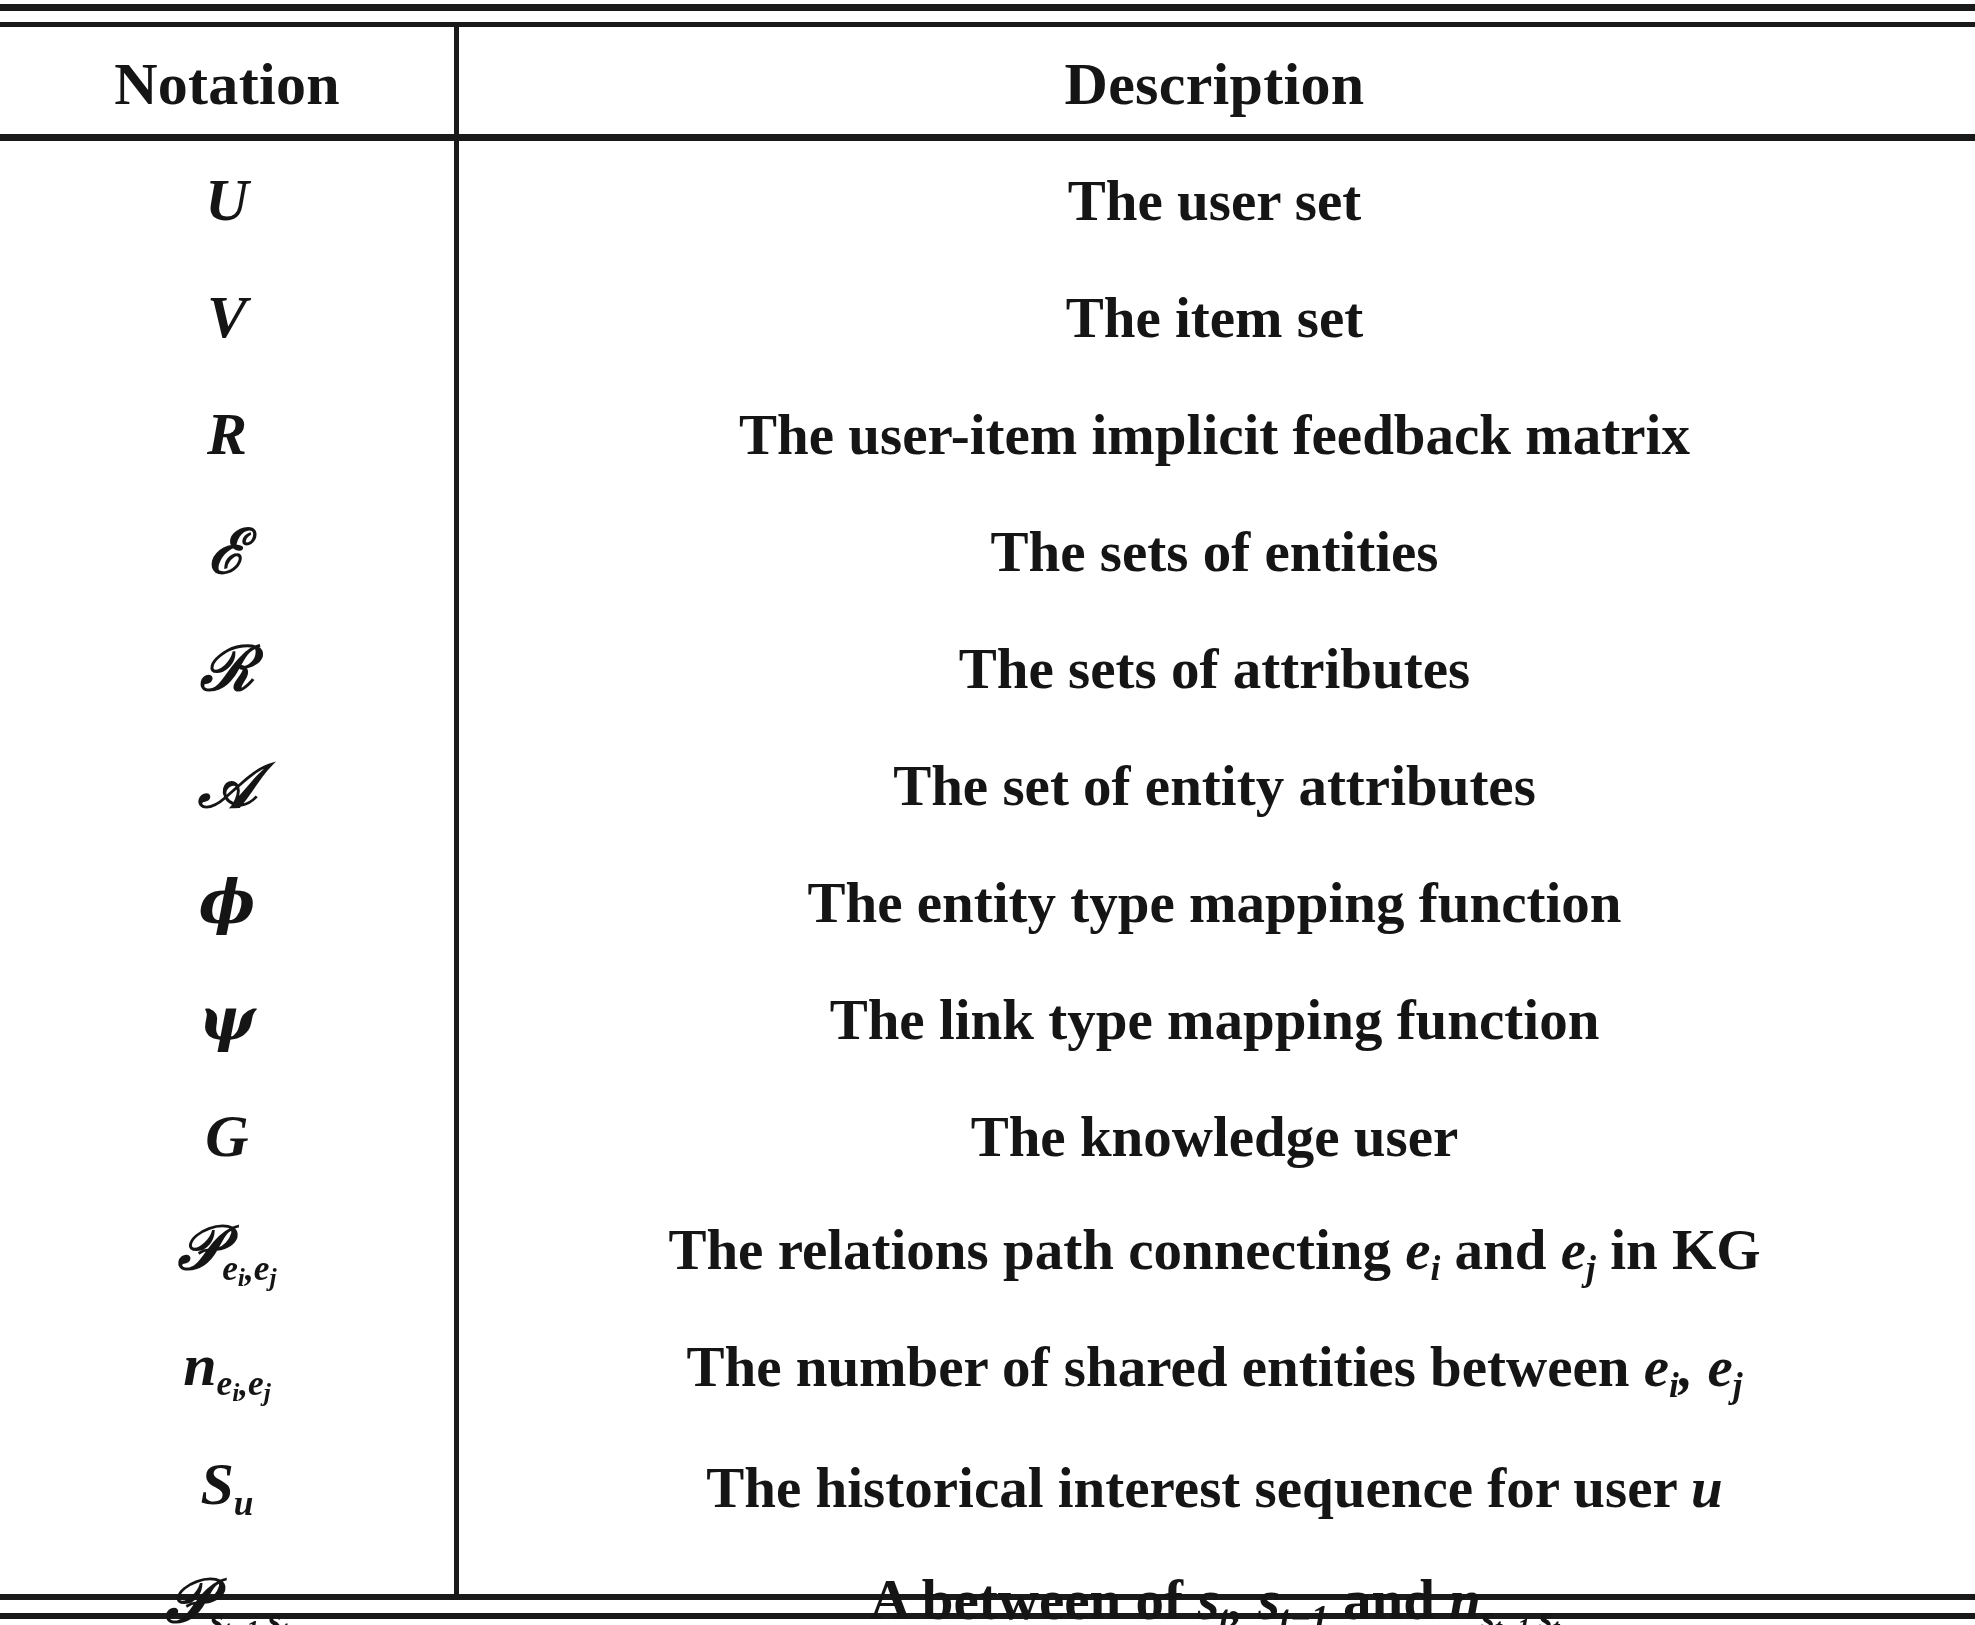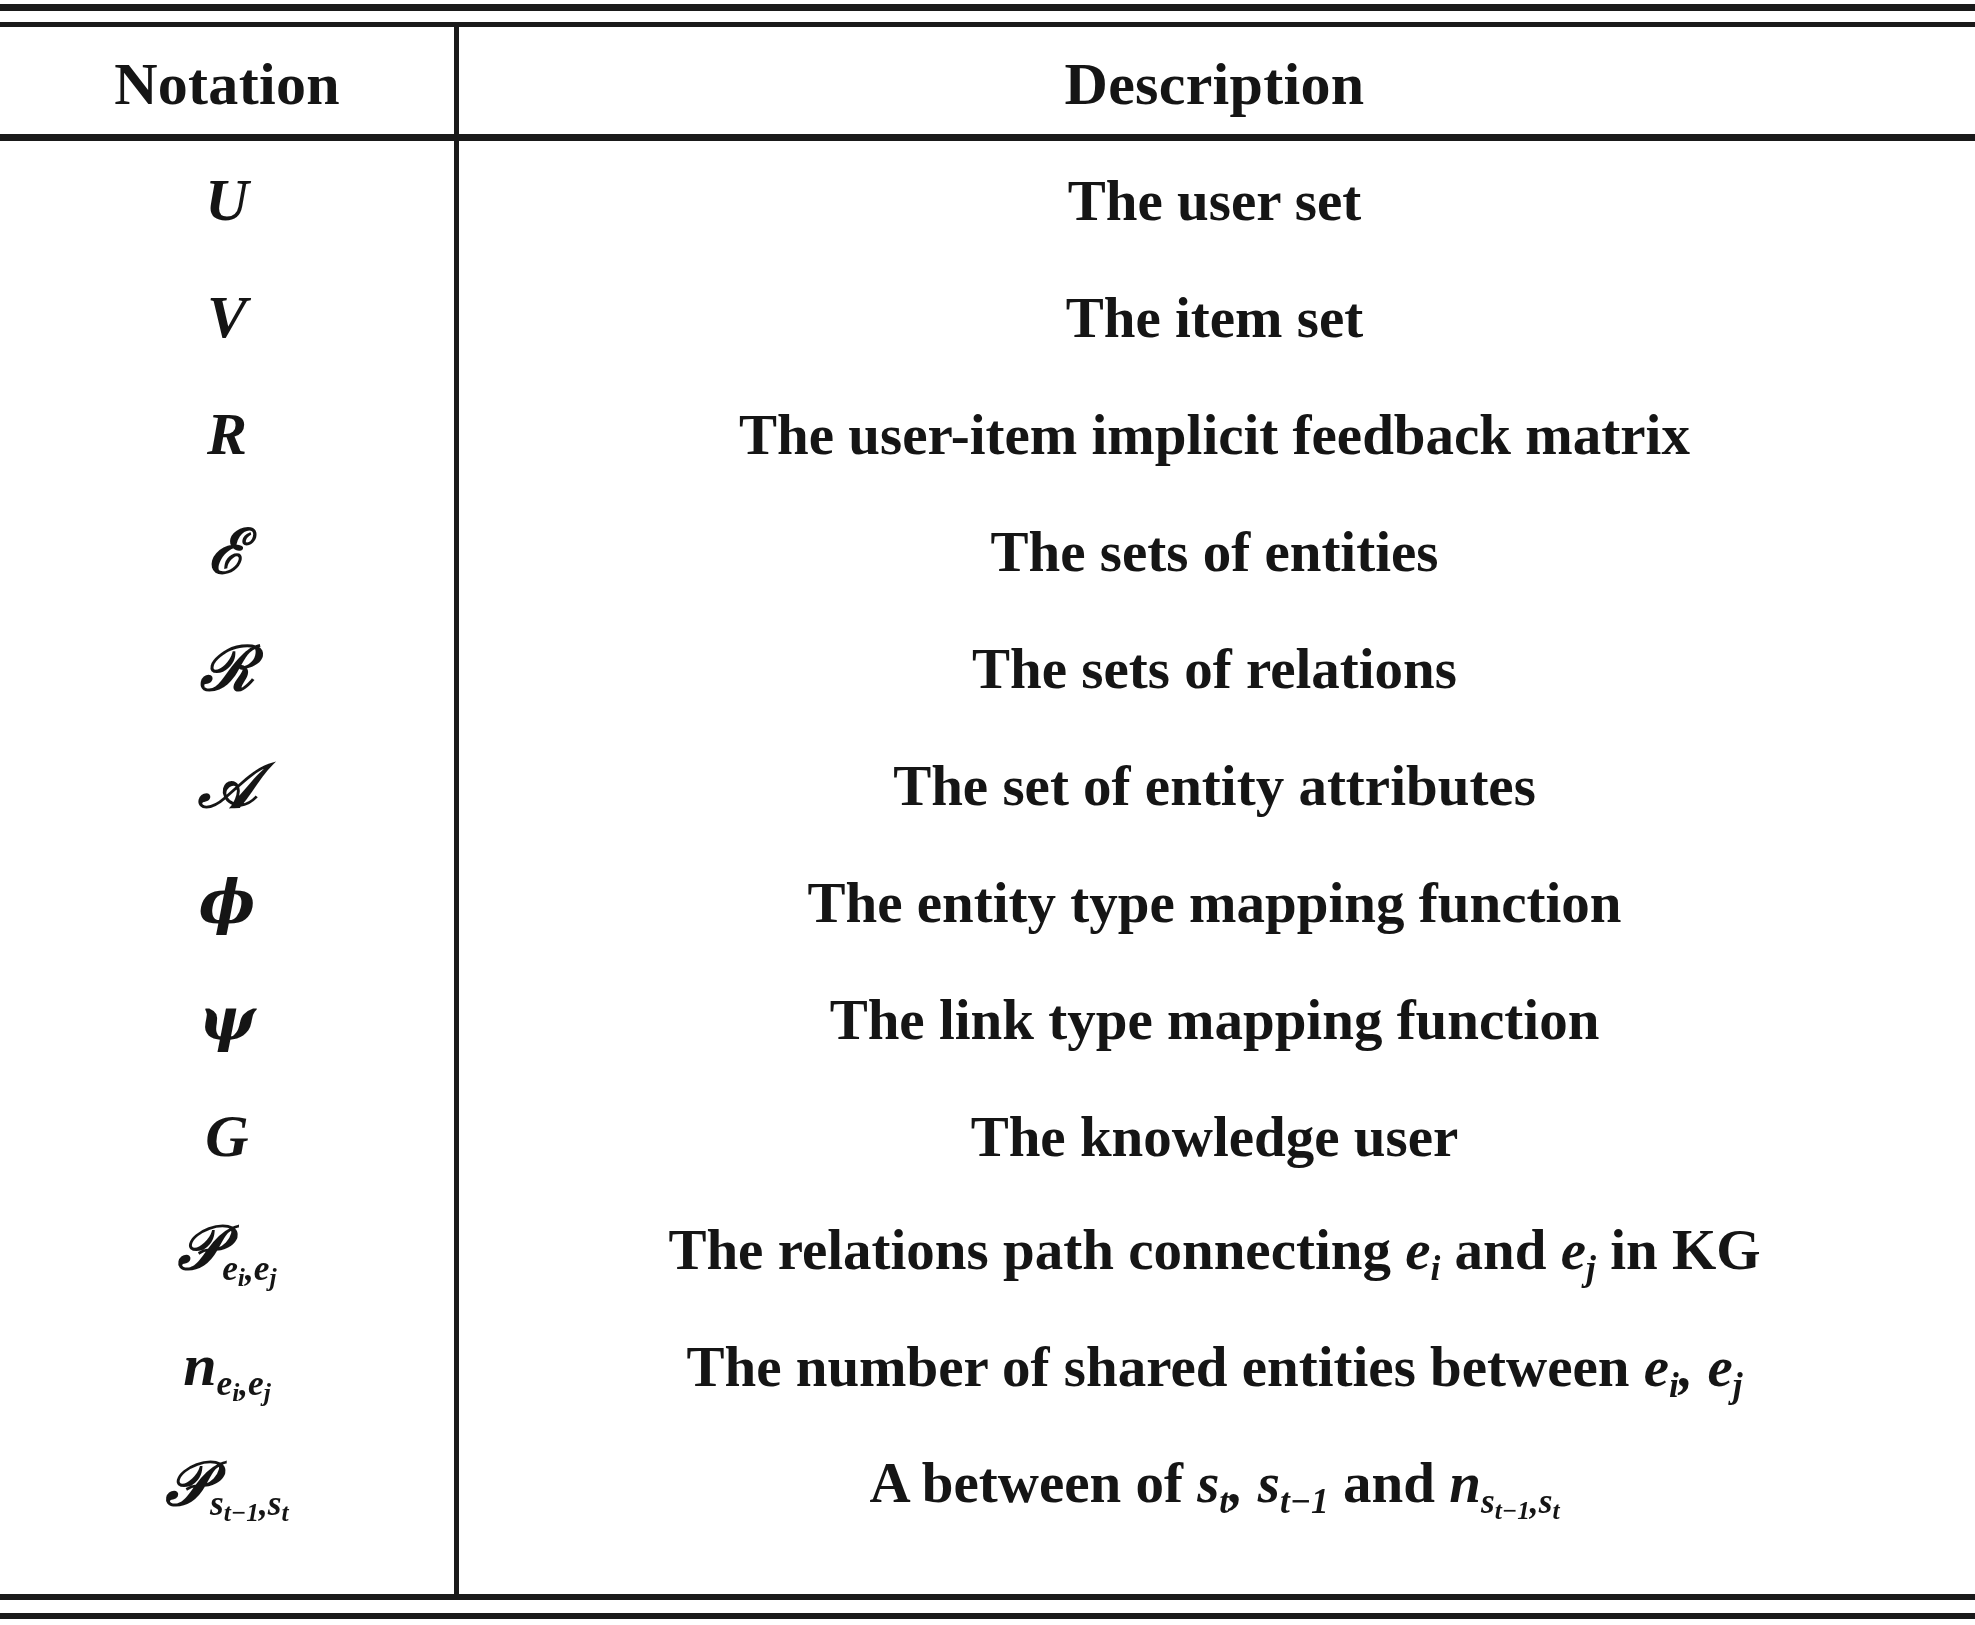--- a/index.html
+++ b/index.html
@@ -165,21 +165,21 @@
         <td>
           <span class="cal">ℰ</span>
         </td>
         <td>The sets of entities</td>
       </tr>
 
       <tr>
         <td>
           <span class="cal">ℛ</span>
         </td>
-        <td>The sets of relations</td>
+        <td>The sets of attributes</td>
       </tr>
 
       <tr>
         <td>
           <span class="cal">𝒜</span>
         </td>
         <td>The set of entity attributes</td>
       </tr>
 
       <tr>
@@ -220,20 +220,29 @@
         <td>
           <span class="nowrap"><span class="mi">n</span><span class="mi sub"><span>e</span><span class="sub2">i</span><span>,</span><span>e</span><span class="sub2">j</span></span></span>
         </td>
         <td>
           <span>The number of shared entities between</span>
           <span class="desc-math nowrap"><span>e</span><span class="sub">i</span><span>,</span></span>
           <span class="desc-math nowrap"><span>e</span><span class="sub">j</span></span>
         </td>
       </tr>
 
+      <tr>
+        <td>
+          <span class="nowrap"><span class="mi">S</span><span class="mi sub">u</span></span>
+        </td>
+        <td>
+          <span>The historical interest sequence for user</span>
+          <span class="desc-math">u</span>
+        </td>
+      </tr>
 
       <tr>
         <td>
           <span class="nowrap"><span class="cal">𝒫</span><span class="mi sub"><span>s</span><span class="sub2"><span>t</span><span>−1</span></span><span>,</span><span>s</span><span class="sub2">t</span></span></span>
         </td>
         <td>
           <span>A between of</span>
           <span class="desc-math nowrap"><span>s</span><span class="sub">t</span><span>,</span></span>
           <span class="desc-math nowrap"><span>s</span><span class="sub"><span>t</span><span>−1</span></span></span>
           <span>and</span>

